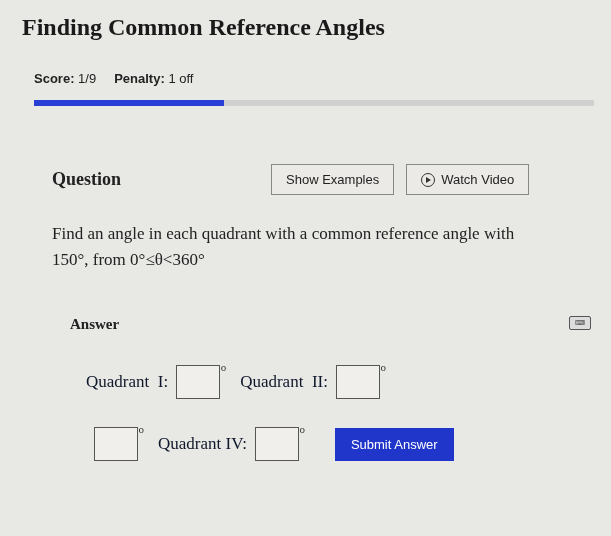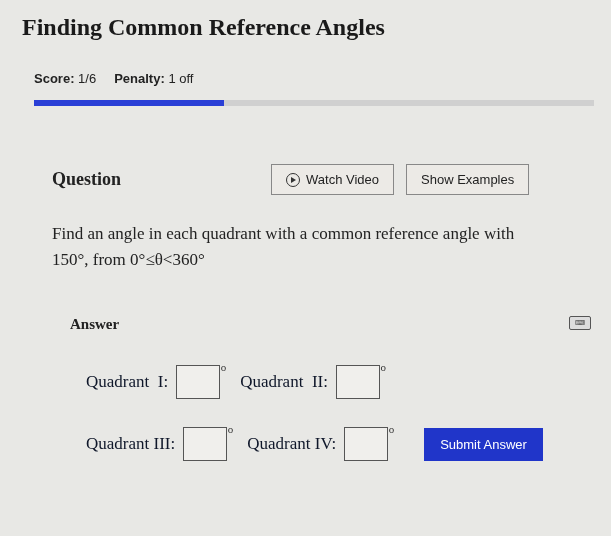--- a/index.html
+++ b/index.html
@@ -160,44 +160,44 @@
     }
   </style>
 </head>
 <body>
 
 <div class="page-title">Finding Common Reference Angles</div>
 
 <div class="score-bar">
   <span>
     <span class="score-label">Score:</span>
-    <span>1/6</span>
+    <span>1/9</span>
   </span>
   <span>
     <span class="penalty-label">Penalty:</span>
     <span class="penalty-val">1 off</span>
   </span>
 </div>
 
 <div class="progress-track">
   <div class="progress-fill"></div>
 </div>
 
 <div class="question-row">
   <div class="question-heading">Question</div>
   <div class="btn-row">
+    <button class="outline-btn">
+      <span>Show Examples</span>
+    </button>
     <button class="outline-btn">
       <span class="play-circle">
           <span class="play-tri"></span>
         </span>
       <span>Watch Video</span>
     </button>
-    <button class="outline-btn">
-      <span>Show Examples</span>
-    </button>
   </div>
 </div>
 
 <div class="question-text">
   <span>Find an angle in each quadrant with a common reference angle with</span><br>
   <span>150°, from 0°≤θ&lt;360°</span>
 </div>
 
 <div class="answer-row">
   <span class="answer-label">Answer</span>
@@ -211,21 +211,20 @@
       <input type="text" value="" style="">
       <span class="deg-sym">o</span>
     </span>
     <span class="quad-label">Quadrant  II:</span>
     <span class="deg-input">
       <input type="text" value="" style="">
       <span class="deg-sym">o</span>
     </span>
   </div>
   <div class="inputs-row">
-    <span class="quad-label">Quadrant III:</span>
     <span class="deg-input">
       <input type="text" value="" style="">
       <span class="deg-sym">o</span>
     </span>
     <span class="quad-label">Quadrant IV:</span>
     <span class="deg-input">
       <input type="text" value="" style="">
       <span class="deg-sym">o</span>
     </span>
     <button class="submit-btn">Submit Answer</button>

